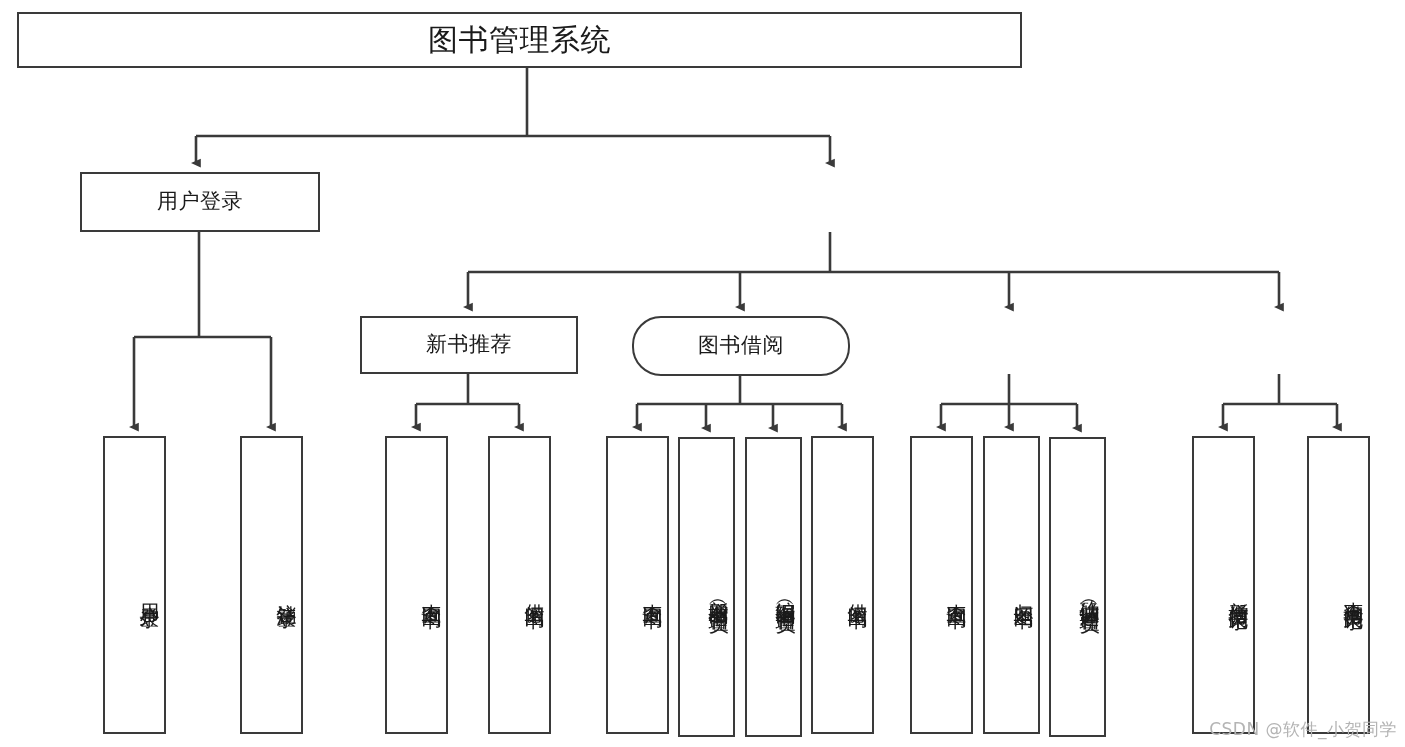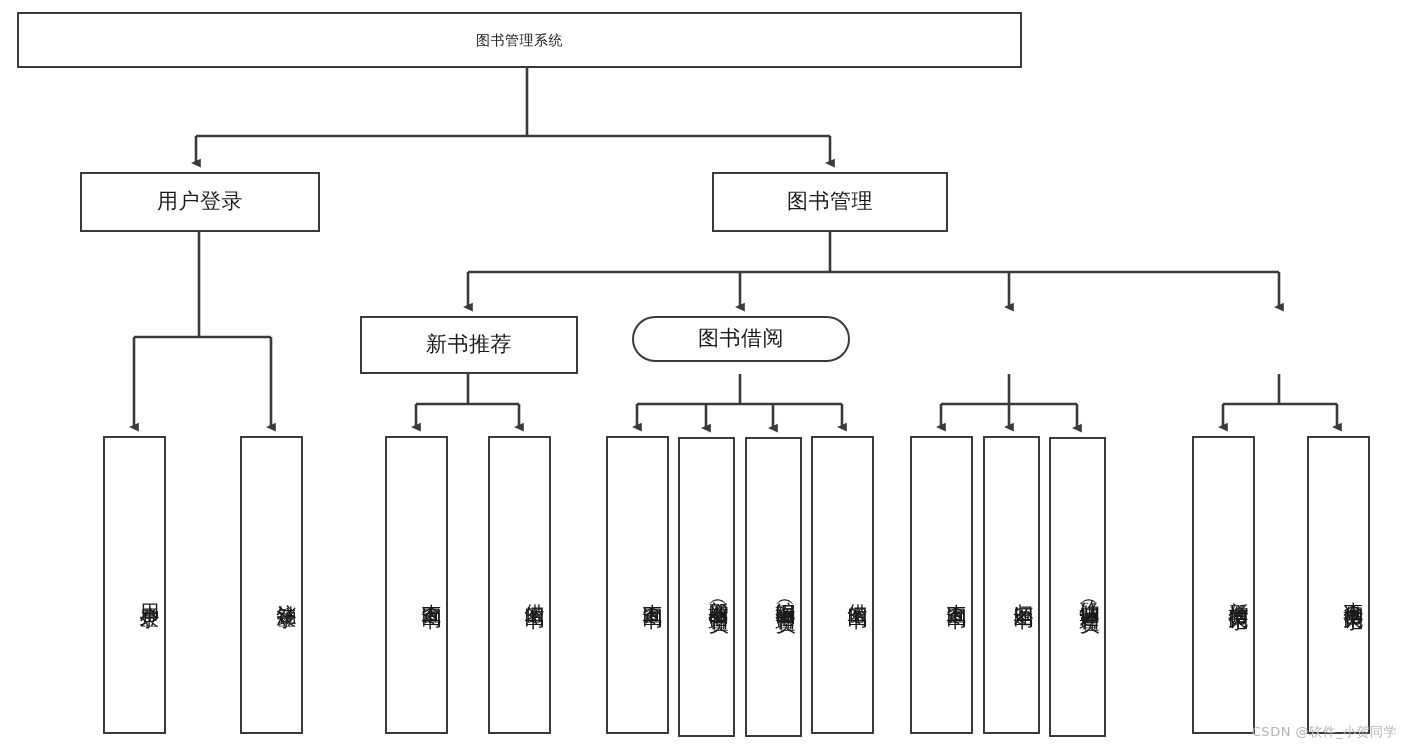--- a/index.html
+++ b/index.html
@@ -27,21 +27,21 @@
     justify-content: center;
     color: #1a1a1a;
     text-align: center;
   }
   .node.horiz {
     font-size: 21px;
     letter-spacing: 0.5px;
     line-height: 1.2;
   }
   .node.root {
-    font-size: 14px;
+    font-size: 30px;
   }
   .node.vert {
     writing-mode: vertical-rl;
     text-orientation: upright;
     font-size: 20px;
     letter-spacing: 2px;
     padding-top: 14px;
     align-items: flex-start;
     justify-content: center;
   }
@@ -55,21 +55,21 @@
     left: 0;
     top: 0;
     width: 1405px;
     height: 747px;
     pointer-events: none;
   }
   .watermark {
     position: absolute;
     right: 8px;
     bottom: 6px;
-    font-size: 13px;
+    font-size: 17px;
     color: #b4b4b4;
     font-family: "DejaVu Sans", "Liberation Sans", sans-serif;
     white-space: nowrap;
     letter-spacing: 0.5px;
   }
 </style>
 </head>
 <body>
 
 <div id="canvas">
@@ -124,28 +124,25 @@
     </g>
   </svg>
 
   <div class="node horiz root" style="left:17px; top:12px; width:1005px; height:56px;">
     <span>图书管理系统</span>
   </div>
 
   <div class="node horiz" style="left:80px; top:172px; width:240px; height:60px;">
     <span>用户登录</span>
   </div>
-  <div class="node horiz" style="left:712px; top:172px; width:236px; height:60px;">
-    <span>图书管理</span>
-  </div>
 
   <div class="node horiz" style="left:360px; top:316px; width:218px; height:58px;">
     <span>新书推荐</span>
   </div>
-  <div class="node horiz" style="left:632px; top:316px; width:218px; height:46px;border-radius:29px;">
+  <div class="node horiz" style="left:632px; top:316px; width:218px; height:60px;border-radius:29px;">
     <span>图书借阅</span>
   </div>
 
   <div class="node vert" style="left:103px; top:436px; width:63px; height:298px;">
     <span class="vlabel">用户登录</span>
   </div>
   <div class="node vert" style="left:240px; top:436px; width:63px; height:298px;">
     <span class="vlabel">注销登录</span>
   </div>
 

